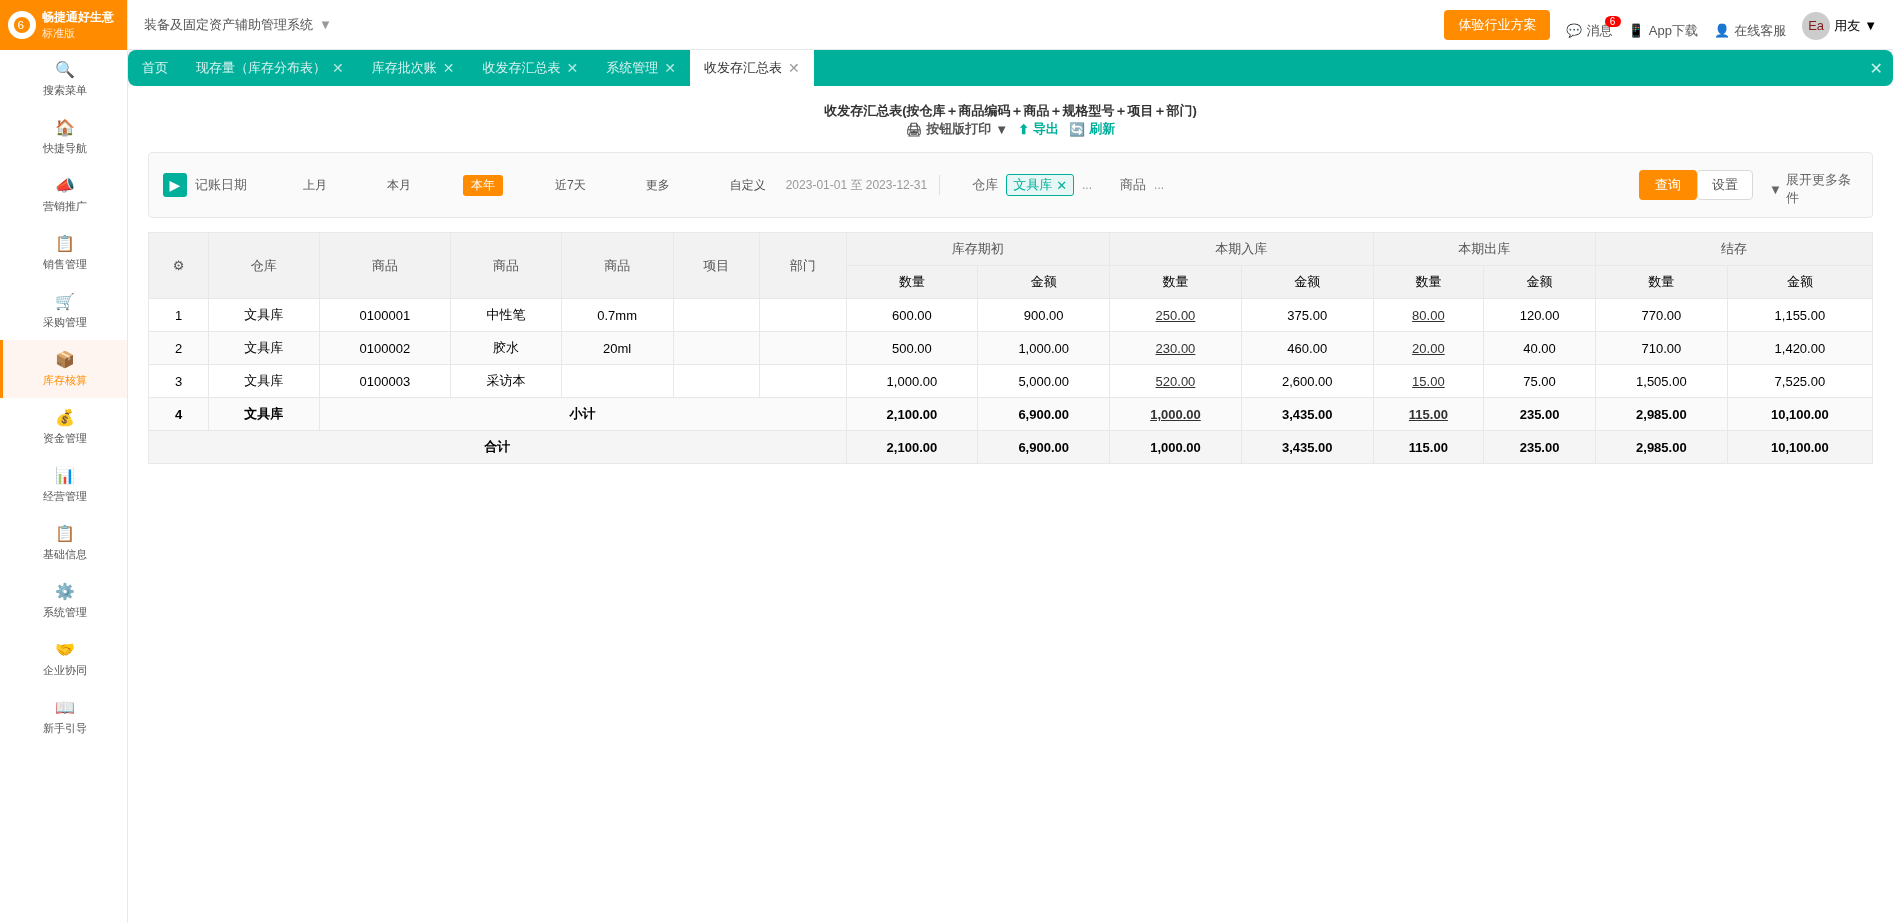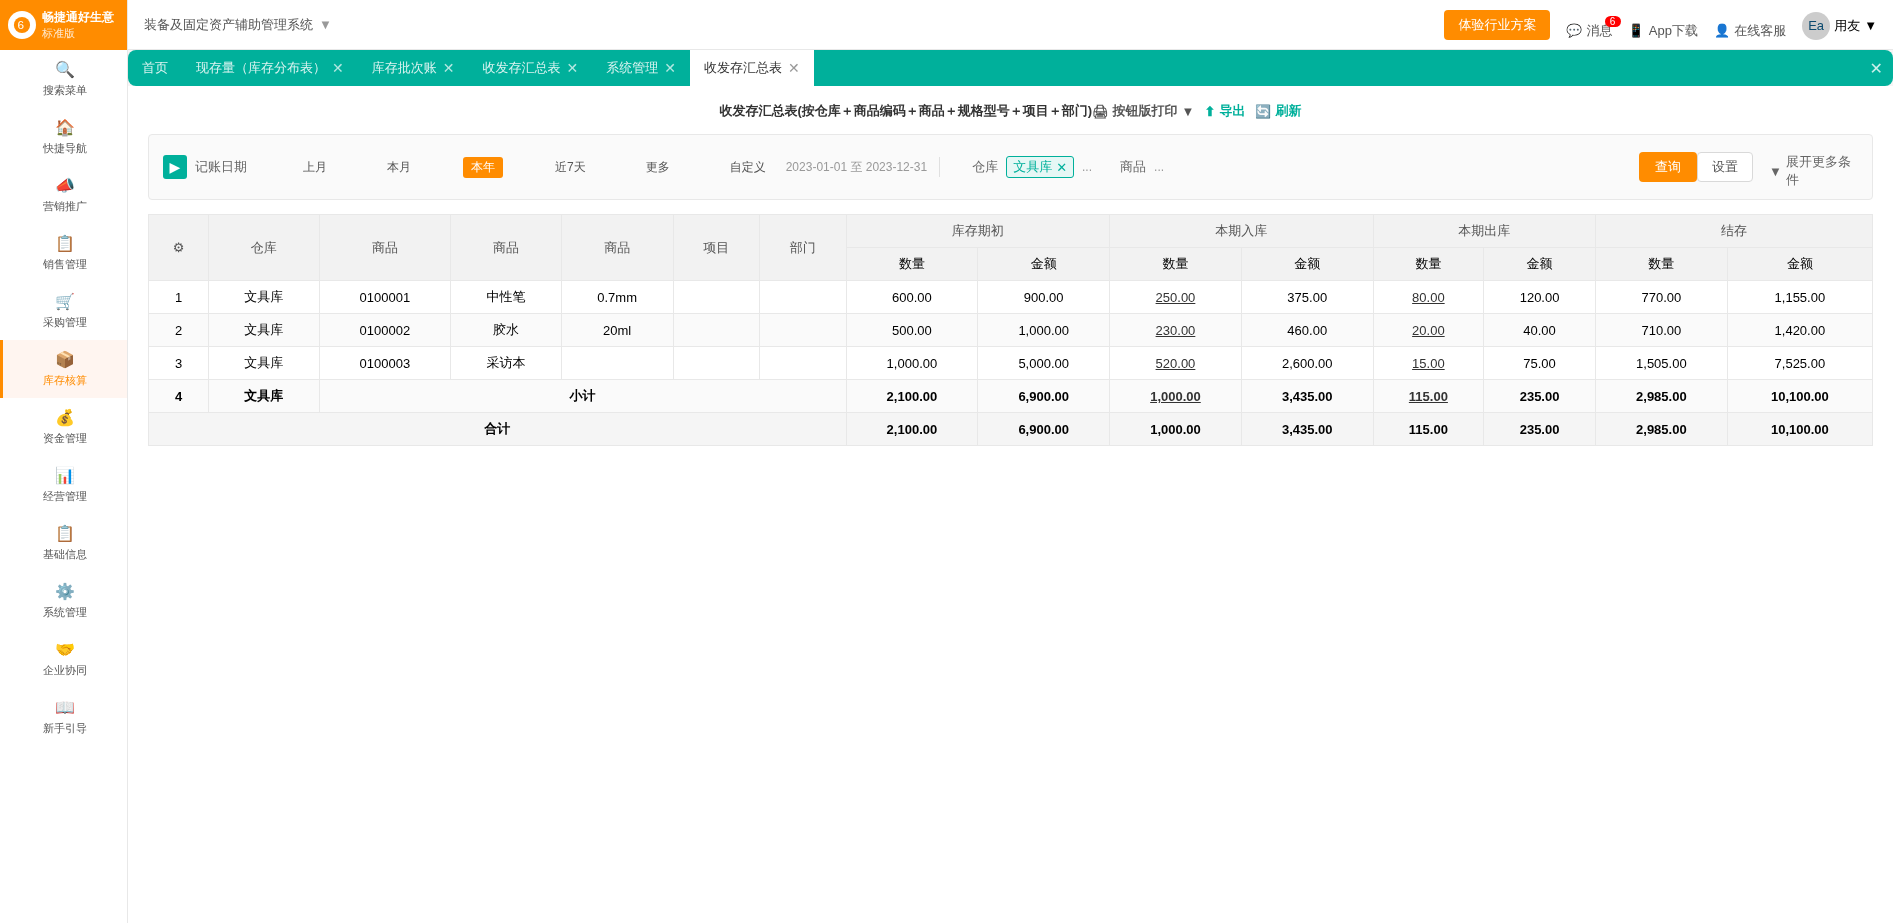--- a/index.html
+++ b/index.html
@@ -20,36 +20,36 @@
     .main { flex: 1; display: flex; flex-direction: column; overflow: hidden; }
 
     
     .topbar { height: 50px; background: #fff; display: flex; align-items: center; padding: 17px 16px; border-bottom: 1px solid #e8e8e8; gap: 12px; }
     .topbar-system { display: flex; align-items: center; gap: 6px; color: #555; font-size: 13px; }
     .topbar-actions { display: flex; align-items: flex-end; gap: 16px; }
     .topbar-btn { background: #ff8c00; color: #fff; border: none; border-radius: 4px; padding: 6px 14px; cursor: pointer; font-size: 13px; }
     .topbar-action-item { display: flex; align-items: center; gap: 4px; color: #555; cursor: pointer; font-size: 12px; position: relative; }
     .topbar-badge { position: absolute; top: -6px; right: -8px; background: #f00; color: #fff; border-radius: 10px; padding: 0 4px; font-size: 10px; min-width: 16px; text-align: center; }
     .topbar-user { display: flex; align-items: center; gap: 4px; cursor: pointer; }
-    .user-avatar { width: 28px; height: 28px; background: #ccc; border-radius: 50%; display: flex; align-items: center; justify-content: center; font-size: 12px; color: #0c4a6e; }
+    .user-avatar { width: 28px; height: 28px; background: #ccc; border-radius: 50%; display: flex; align-items: center; justify-content: center; font-size: 12px; color: #7f1d1d; }
 
     
     .tabbar { background: #00b09b; display: flex; align-items: center; height: 36px; overflow: hidden; border-radius: 8px; }
     .tabbar-tab { padding: 0 14px; height: 36px; display: flex; align-items: center; gap: 6px; cursor: pointer; color: rgba(255,255,255,0.85); font-size: 13px; white-space: nowrap; }
     .tabbar-tab.active { background: #fff; color: #333; }
     .tabbar-tab .close-btn { font-size: 14px; color: rgba(255,255,255,0.7); line-height: 1; }
     .tabbar-tab.active .close-btn { color: #999; }
     .tabbar-end { margin-left: auto; padding: 0 10px; color: rgba(255,255,255,0.8); cursor: pointer; font-size: 16px; }
 
     
     .page { flex: 1; background: #f0f2f5; overflow-y: auto; padding: 0; }
     .page-inner { background: #fff; margin: 0; padding: 16px 20px; min-height: 100%; }
 
     
-    .page-title { font-size: 15px; font-weight: bold; color: #333; margin-bottom: 14px; display: flex; align-items: center; justify-content: center; }
+    .page-title { font-size: 15px; font-weight: bold; color: #333; margin-bottom: 14px; display: flex; align-items: center; justify-content: flex-end; flex-direction: column; }
     .page-title-actions { display: flex; gap: 10px; align-items: center; font-size: 12px; color: #666; }
     .page-title-actions .btn-link { display: flex; align-items: center; gap: 4px; cursor: pointer; color: #555; }
     .page-title-actions .btn-export { color: #00b09b; }
     .page-title-actions .btn-refresh { color: #00b09b; }
 
     
     .filter-bar { background: #fafafa; border: 1px solid #e8e8e8; border-radius: 4px; padding: 10px 14px; margin-bottom: 14px; display: flex; align-items: center; gap: 16px; }
     .filter-row { display: flex; align-items: center; gap: 8px; flex-wrap: wrap; width: 100%; }
     .filter-toggle { width: 24px; height: 24px; background: #00b09b; color: #fff; border-radius: 3px; display: flex; align-items: center; justify-content: center; cursor: pointer; font-size: 14px; flex-shrink: 0; }
     .filter-label { color: #666; font-size: 13px; white-space: nowrap; }

